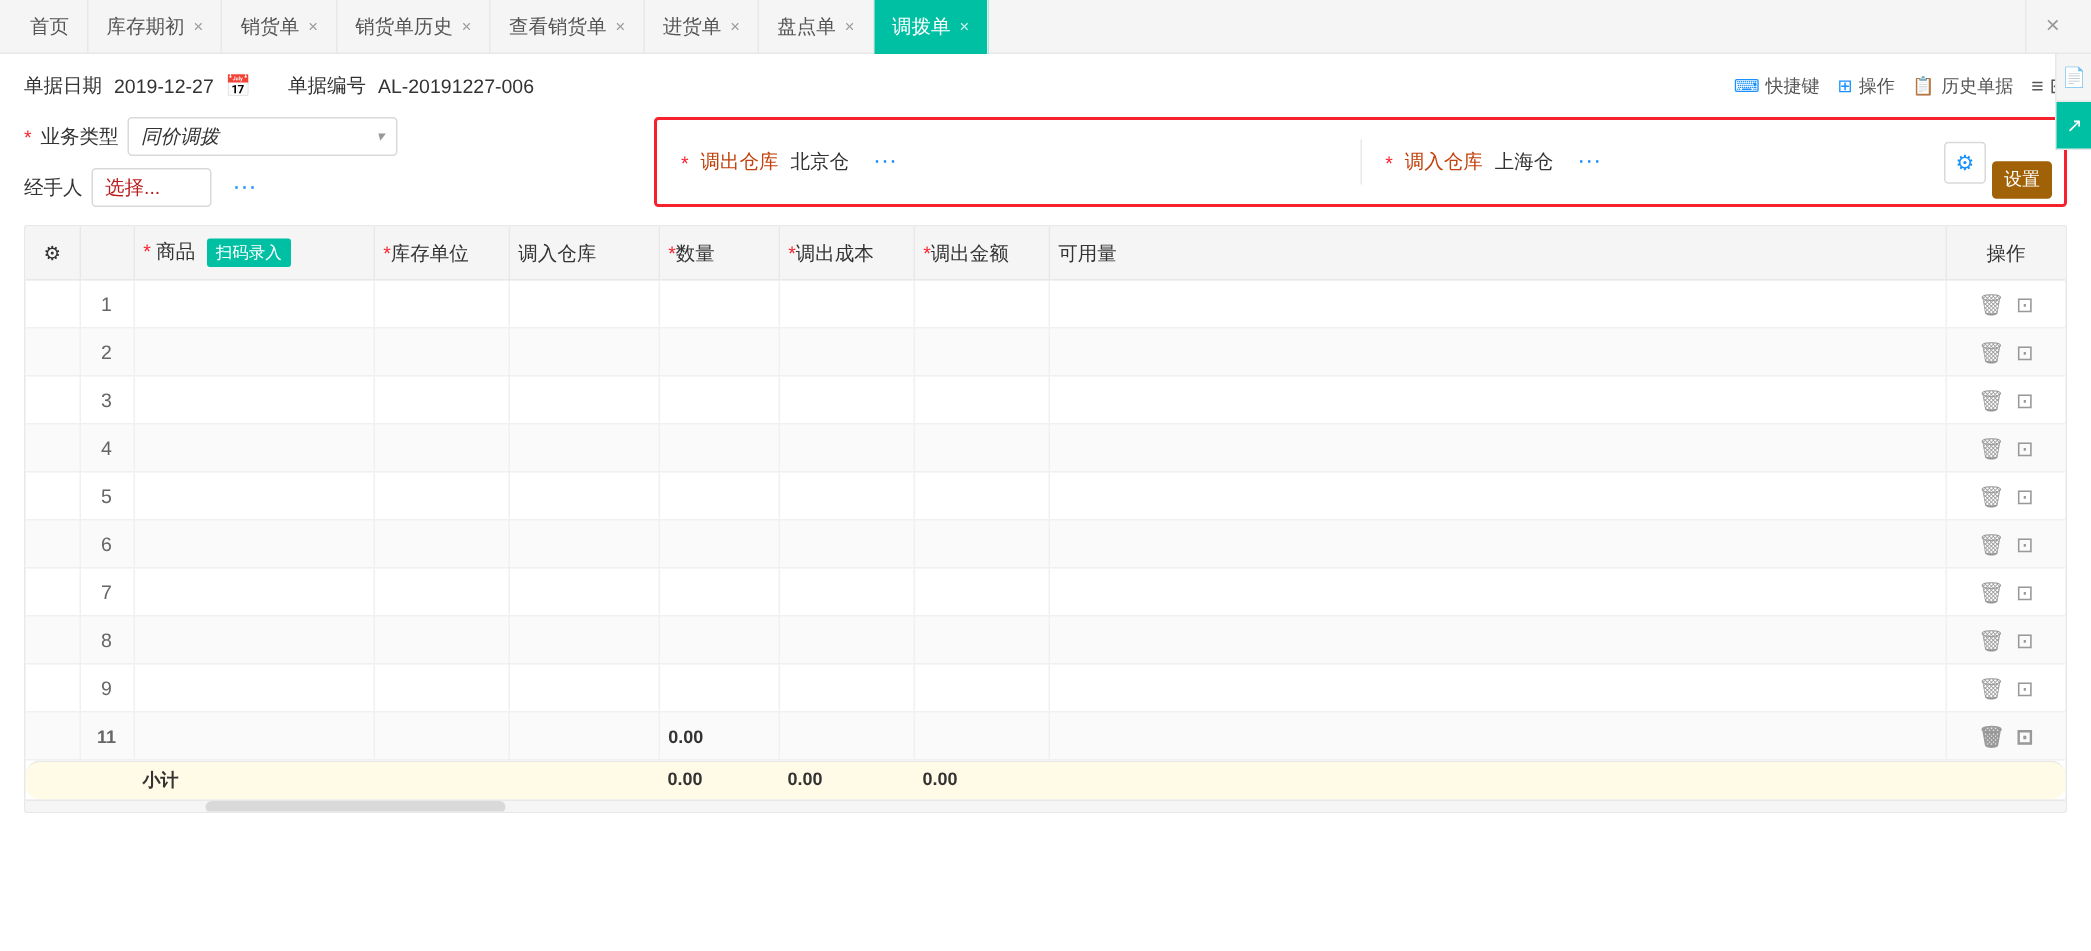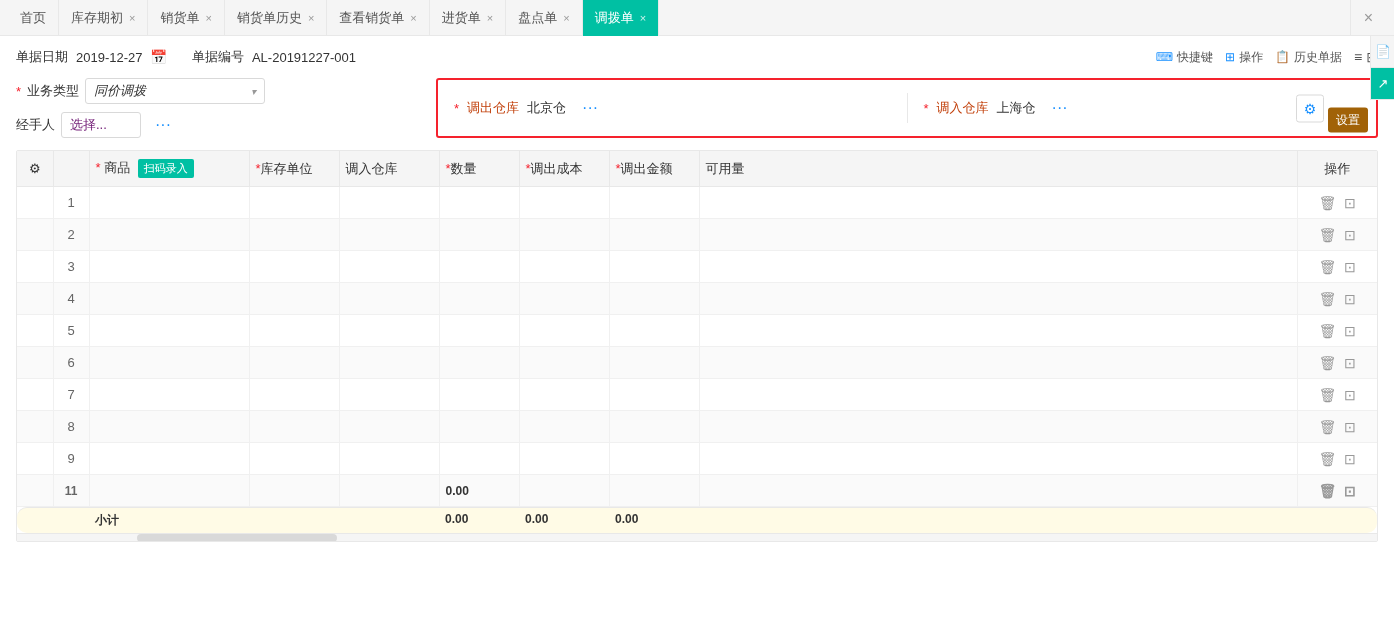--- a/index.html
+++ b/index.html
@@ -157,21 +157,21 @@
       align-items: center;
       border: 1px solid #d9d9d9;
       border-radius: 3px;
       padding: 3px 8px;
       min-width: 180px;
       cursor: pointer;
       justify-content: space-between;
       font-style: italic;
     }
     .field-placeholder {
-      color: #701a75;
+      color: #b91c1c;
       border: 1px solid #d9d9d9;
       border-radius: 3px;
       padding: 3px 8px;
       min-width: 80px;
       cursor: pointer;
     }
     .chevron-down {
       color: #999;
       font-size: 10px;
     }
@@ -416,21 +416,21 @@
 <div class="main-content">
 
   <div class="header-row">
     <div class="header-field">
       <label>单据日期</label>
       <span class="value">2019-12-27</span>
       <span class="calendar-icon">📅</span>
     </div>
     <div class="header-field">
       <label>单据编号</label>
-      <span class="value">AL-20191227-001</span>
+      <span class="value">AL-20191227-006</span>
     </div>
     <div class="header-actions">
       <div class="header-action-btn">
         <span class="icon">⌨</span>
         <span>快捷键</span>
       </div>
       <div class="header-action-btn">
         <span class="icon">⊞</span>
         <span>操作</span>
       </div>

